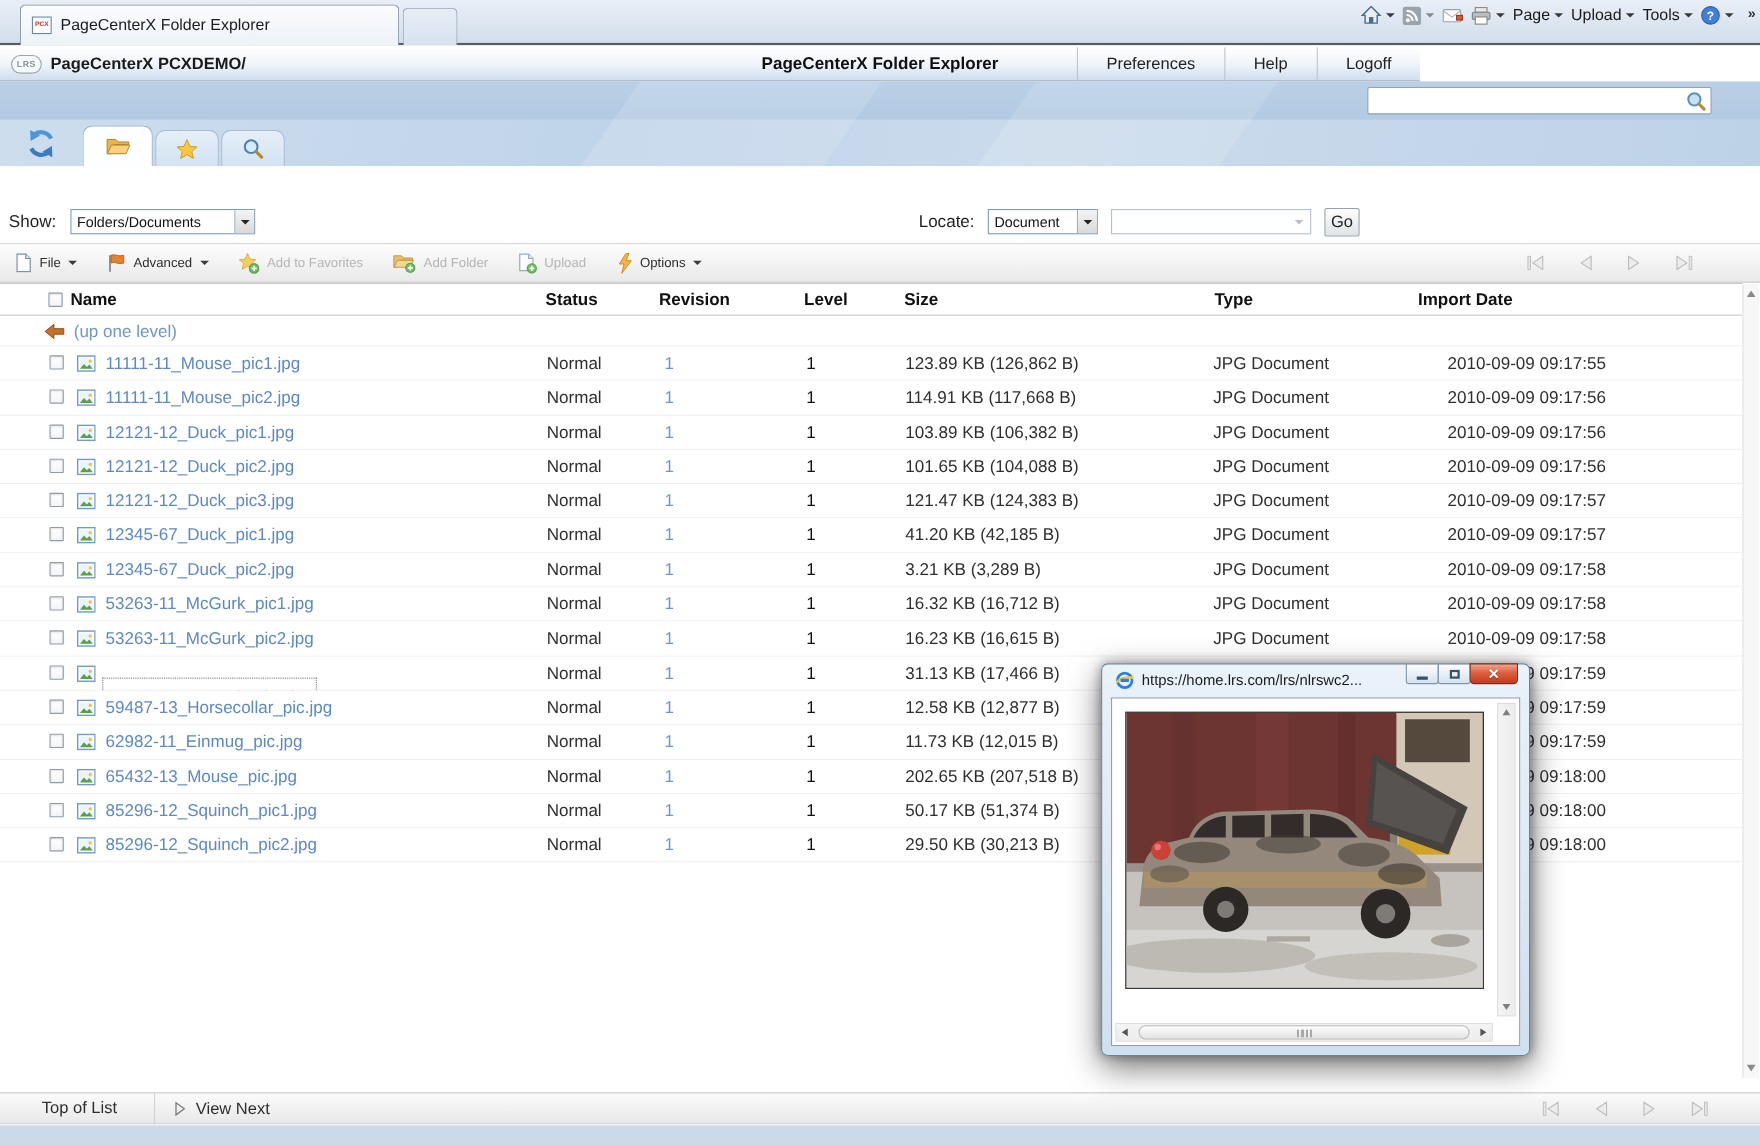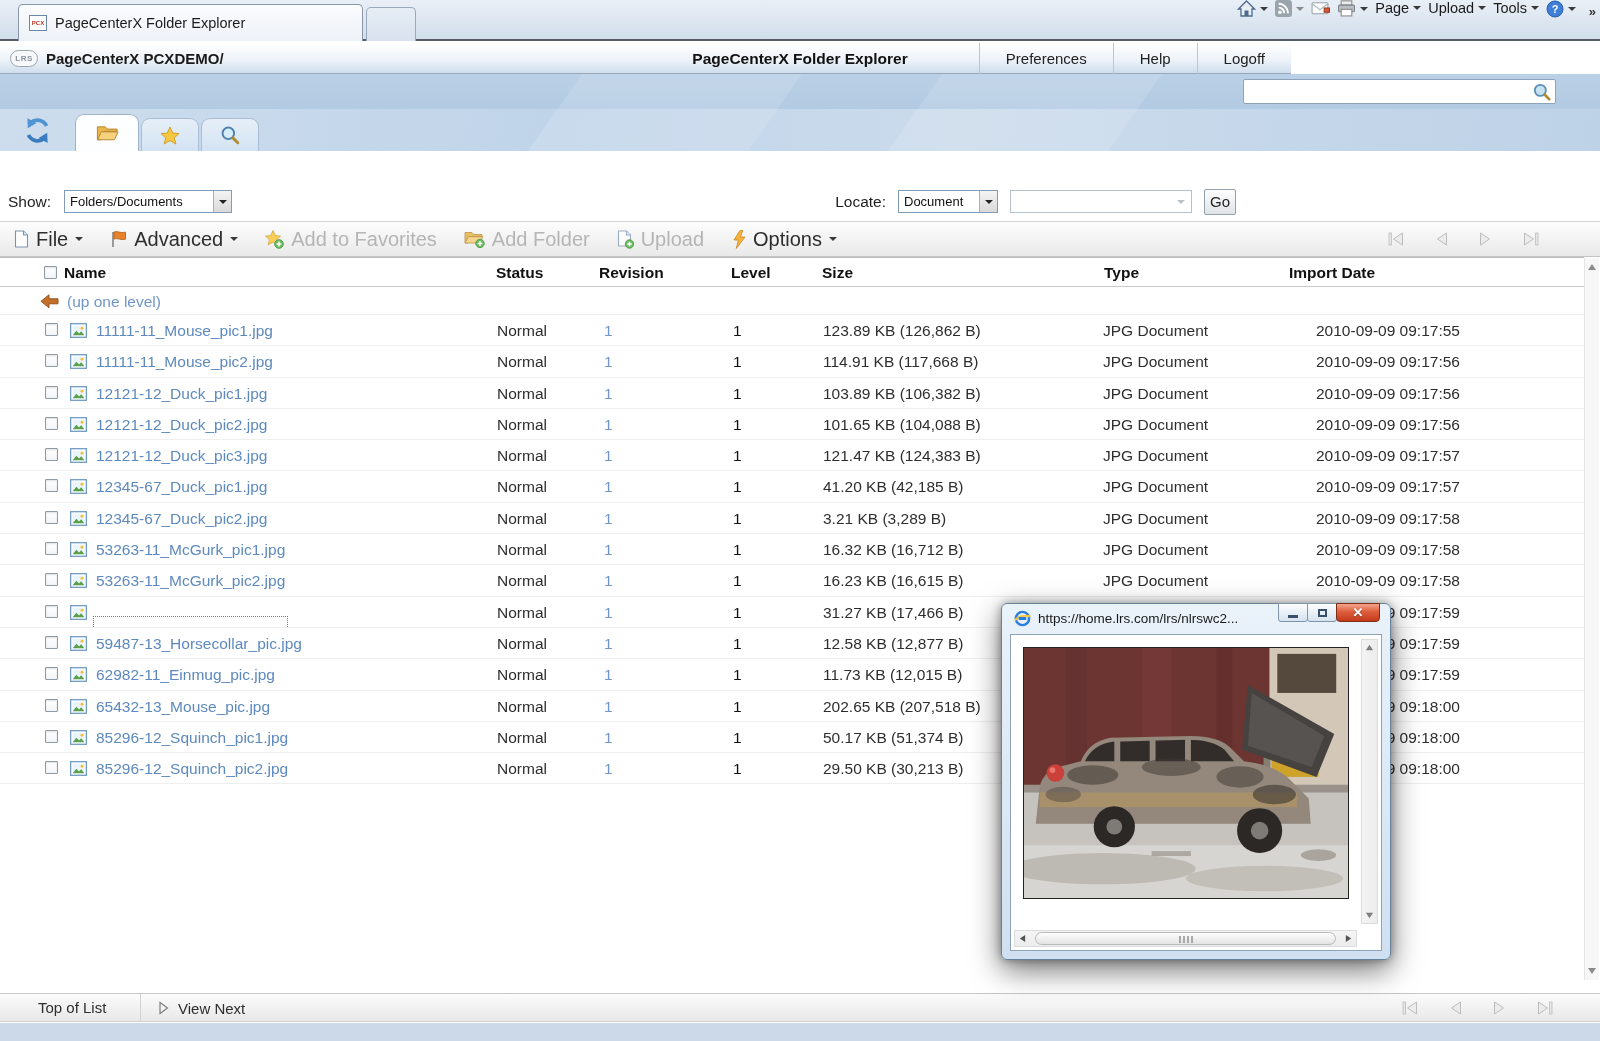--- a/index.html
+++ b/index.html
@@ -5,21 +5,21 @@
   * { margin:0; padding:0; box-sizing:border-box; }
   body { font-family:"Liberation Sans", sans-serif; background:#cfdce9; }
   .screen { position:relative; width:1600px; height:1041px; background:#ffffff; overflow:hidden; font-family:"Liberation Sans", sans-serif; }
 
   
   .tabbar { position:absolute; top:0; left:0; width:1600px; height:41px; background:linear-gradient(#e9eff7,#d2deeb); border-bottom:2px solid #555c66; }
   .btab { position:absolute; top:4px; left:18px; width:345px; height:37px; background:linear-gradient(#fbfcfe,#edf2f8); border:1px solid #8796a8; border-bottom:none; border-radius:5px 5px 0 0; display:flex; align-items:center; padding:0 10px; gap:8px; }
   .btab-ghost { position:absolute; top:7px; left:366px; width:50px; height:34px; background:linear-gradient(#e6edf5,#d8e2ee); border:1px solid #9aa9bb; border-bottom:none; border-radius:5px 5px 0 0; }
   .favicon { width:18px; height:16px; background:#fff; border:1px solid #6a87a8; display:flex; align-items:center; justify-content:center; font-size:6px; font-weight:bold; color:#c0392b; letter-spacing:0; }
   .btab-title { font-size:14.5px; color:#1c1c1c; white-space:nowrap; }
-  .cmdbar { position:absolute; top:0; right:24px; height:28px; display:flex; align-items:flex-start; gap:7px; }
+  .cmdbar { position:absolute; top:0; right:24px; height:28px; display:flex; align-items:center; gap:7px; }
   .cmd-item { display:flex; align-items:center; gap:4px; font-size:14.5px; color:#1a1a1a; cursor:default; }
   .caret { width:0; height:0; border-left:4px solid transparent; border-right:4px solid transparent; border-top:4px solid #3a3a3a; display:inline-block; }
   .caret.lt { border-top-color:#8a8a8a; }
   .overflow-chevrons { position:absolute; top:4px; right:4px; font-size:13px; color:#333; font-weight:bold; }
 
   
   .appheader { position:absolute; top:43px; left:0; width:1291px; height:31px; background:linear-gradient(#ffffff 0%, #eef3f9 55%, #cfdded 100%); border-bottom:1px solid #98a7ba; }
   .lrs-badge { position:absolute; left:10px; top:7px; width:28px; height:17px; border:1px solid #9aa4ae; border-radius:9px; background:#f6f8fa; color:#8a949e; font-size:8px; font-weight:bold; display:flex; align-items:center; justify-content:center; letter-spacing:0.5px; }
   .app-path { position:absolute; left:46px; top:0; line-height:31px; font-size:15px; font-weight:bold; color:#1a1a1a;text-align:center; }
   .app-title { position:absolute; left:0; top:0; width:1600px; text-align:center; line-height:31px; font-size:15.5px; font-weight:bold; color:#111; }
@@ -57,21 +57,21 @@
   .wsel .btn .caret { border-top-color:#222; }
   .show-sel { left:64px; top:8px; width:168px; }
   .locate-group { position:absolute; right:40px; top:0; height:39px; display:flex; align-items:center; gap:12px; }
   .locate-sel { position:relative; width:100px; }
   .locate-combo { width:182px; height:23px; border:1px solid #b4c0cc; background:#fff; display:flex; align-items:center; justify-content:flex-end; padding-right:6px; }
   .locate-combo .caret { border-top-color:#b9c2ca; }
   .go-btn { width:32px; height:26px; border:1px solid #93a1ad; border-radius:2px; background:linear-gradient(#fefefe,#dfe3e7); font-size:15px; color:#222; display:flex; align-items:center; justify-content:center; cursor:pointer; }
 
   
   .toolbar { position:absolute; top:221px; left:0; width:1600px; height:36px; background:linear-gradient(#fdfdfd,#e9e9e9); border-top:1px solid #d6d6d6; border-bottom:1px solid #c3c3c3; display:flex; align-items:center; padding:0 14px; gap:27px; }
-  .titem { display:flex; align-items:center; gap:7px; font-size:20px; color:#2e2e2e; cursor:pointer; white-space:nowrap; }
+  .titem { display:flex; align-items:center; gap:7px; font-size:12px; color:#2e2e2e; cursor:pointer; white-space:nowrap; }
   .titem.disabled { color:#b5b5b5; cursor:default; }
   .titem.disabled svg { opacity:0.85; }
   .pagegroup { margin-left:auto; display:flex; gap:29px; padding-right:46px; align-items:center; }
   .pagegroup svg { cursor:default; }
 
   
   .thead { position:absolute; top:257px; left:0; width:1584px; height:30px; background:#fff; border-top:1px solid #bdbdbd; border-bottom:1px solid #c9c9c9; font-weight:bold; font-size:15.5px; color:#111; }
   .thead span { position:absolute; line-height:30px; }
   .cb { position:absolute; width:13px; height:13px; background:linear-gradient(#fff,#f2f5f8); border:1px solid #8e9aa6; border-radius:1px; box-shadow:inset 0 1px 2px rgba(0,0,0,0.12); cursor:pointer; }
   .thead .cb { left:44px; top:8px; }
@@ -510,21 +510,21 @@
       <svg class="img-ic" viewBox="0 0 16 16">
           <rect x="0.6" y="1.6" width="14.8" height="12.8" fill="#fff" stroke="#6f9bc4" stroke-width="1.2"></rect>
           <rect x="2.5" y="3.5" width="11" height="9" fill="#eaf4fb"></rect>
           <circle cx="11.3" cy="5.9" r="1.4" fill="#f2c23a"></circle>
           <path d="M2.5 12.5l3.5-4.2 2.5 2.6 2-2.1 3 3.7z" fill="#5aa04a"></path>
         </svg>
       <a class="c name focused">53263-11_McGurk_pic3.jpg</a>
       <span class="c status">Normal</span>
       <a class="c rev">1</a>
       <span class="c level">1</span>
-      <span class="c size">31.27 KB (17,466 B)</span>
+      <span class="c size">31.13 KB (17,466 B)</span>
       <span class="c type">JPG Document</span>
       <span class="c date">2010-09-09 09:17:59</span>
     </div>
 
     <div class="trow">
       <span class="cb"></span>
       <svg class="img-ic" viewBox="0 0 16 16">
           <rect x="0.6" y="1.6" width="14.8" height="12.8" fill="#fff" stroke="#6f9bc4" stroke-width="1.2"></rect>
           <rect x="2.5" y="3.5" width="11" height="9" fill="#eaf4fb"></rect>
           <circle cx="11.3" cy="5.9" r="1.4" fill="#f2c23a"></circle>

